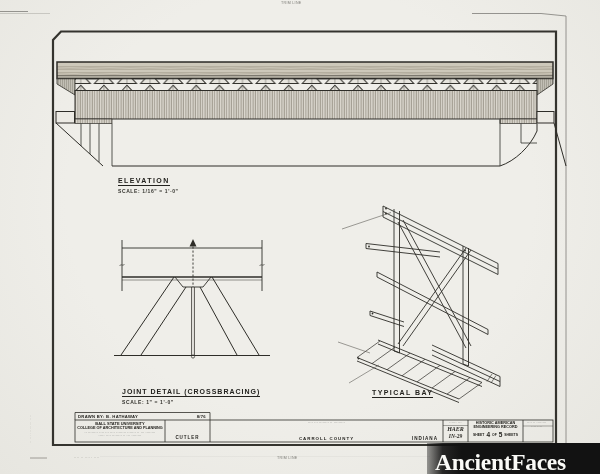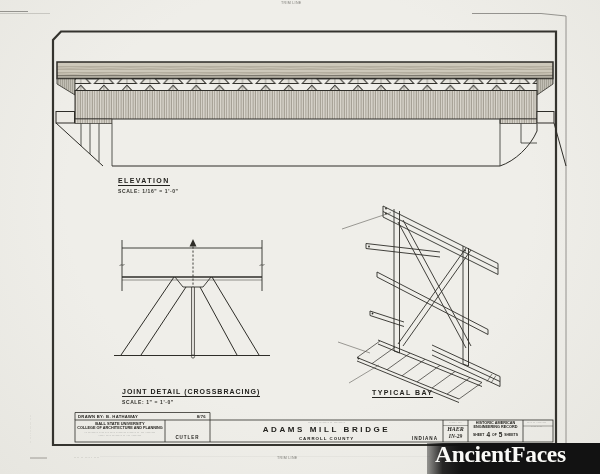--- a/index.html
+++ b/index.html
@@ -10,21 +10,21 @@
   }
   #stage *{box-sizing:border-box;}
   .abs{position:absolute;white-space:nowrap;}
   .lettering{font-weight:bold;color:#23221e;}
   .title-7{font-size:7px;letter-spacing:1.4px;border-bottom:1px solid #23221e;padding-bottom:1px;}
   .scale-5{font-size:5px;letter-spacing:.6px;font-weight:bold;color:#33322d;}
   .micro{font-size:6px;transform-origin:0 0;color:#55544f;letter-spacing:.5px;}
   .tb{color:#23221e;}
   .center{text-align:center;}
   .watermark{
-    display:flex;align-items:flex-start;
+    display:flex;align-items:flex-end;
     background:linear-gradient(90deg, rgba(17,17,17,.40) 0%, rgba(17,17,17,.90) 9%, #121212 20%);
     font-family:"Liberation Serif", serif;font-weight:bold;color:#fafaf7;
     font-size:23.5px;padding-left:8px;letter-spacing:-.3px;line-height:1;
   }
   .haer-ital{font-family:"Liberation Serif", serif;font-style:italic;font-weight:bold;color:#2a2925;}
   .sheetline{display:inline-flex;align-items:flex-end;justify-content:center;gap:2px;width:55px;}
   .sheetline .w{font-size:3.4px;font-weight:bold;}
   .sheetline .n{font-size:6.5px;font-weight:bold;line-height:.8;}
 </style>
 </head>
@@ -178,21 +178,20 @@
   </div>
 
   <div class="abs tb center" style="left:75px;top:421.2px;width:90px;font-size:4px;font-weight:bold">BALL STATE UNIVERSITY</div>
   <div class="abs tb center" style="left:75px;top:425.6px;width:90px;font-size:3.8px;font-weight:bold">COLLEGE OF ARCHITECTURE AND PLANNING</div>
   <div class="abs micro center" style="left:75px;top:430.8px;width:180px;transform:scale(.5)">·· ········ ···· ··· ···· ········ ······· ·· ··· ········</div>
   <div class="abs micro center" style="left:75px;top:434.2px;width:180px;transform:scale(.5)">····· ···· ········ ·· ··· ········</div>
 
   <div class="abs tb center" style="left:165px;top:434.5px;width:45px;font-size:4.5px;font-weight:bold;letter-spacing:1px">CUTLER</div>
 
   <div class="abs micro center" style="left:210px;top:420.8px;width:466px;transform:scale(.5)">···· ··· ········ ·· ·········</div>
-  <div class="abs tb center" style="left:210px;top:425px;width:233px;font-size:8px;font-weight:bold;letter-spacing:2.6px">ADAMS MILL BRIDGE</div>
   <div class="abs tb center" style="left:210px;top:435.8px;width:233px;font-size:4.4px;font-weight:bold;letter-spacing:1px">CARROLL COUNTY</div>
   <div class="abs tb" style="left:392px;top:435.6px;width:46px;text-align:right;font-size:4.6px;font-weight:bold;letter-spacing:1px">INDIANA</div>
 
   <div class="abs micro center" style="left:443px;top:420.8px;width:50px;transform:scale(.5)">······ ···</div>
   <div class="abs haer-ital center" style="left:443px;top:426.2px;width:25px;font-size:6px">HAER</div>
   <div class="abs haer-ital center" style="left:443px;top:432.8px;width:25px;font-size:5.5px">IN-29</div>
 
   <div class="abs tb center" style="left:468px;top:421.4px;width:55px;font-size:3.8px;font-weight:bold">HISTORIC AMERICAN</div>
   <div class="abs tb center" style="left:468px;top:425.4px;width:55px;font-size:3.8px;font-weight:bold">ENGINEERING RECORD</div>
   <div class="abs tb sheetline" style="left:468px;top:431.5px">

